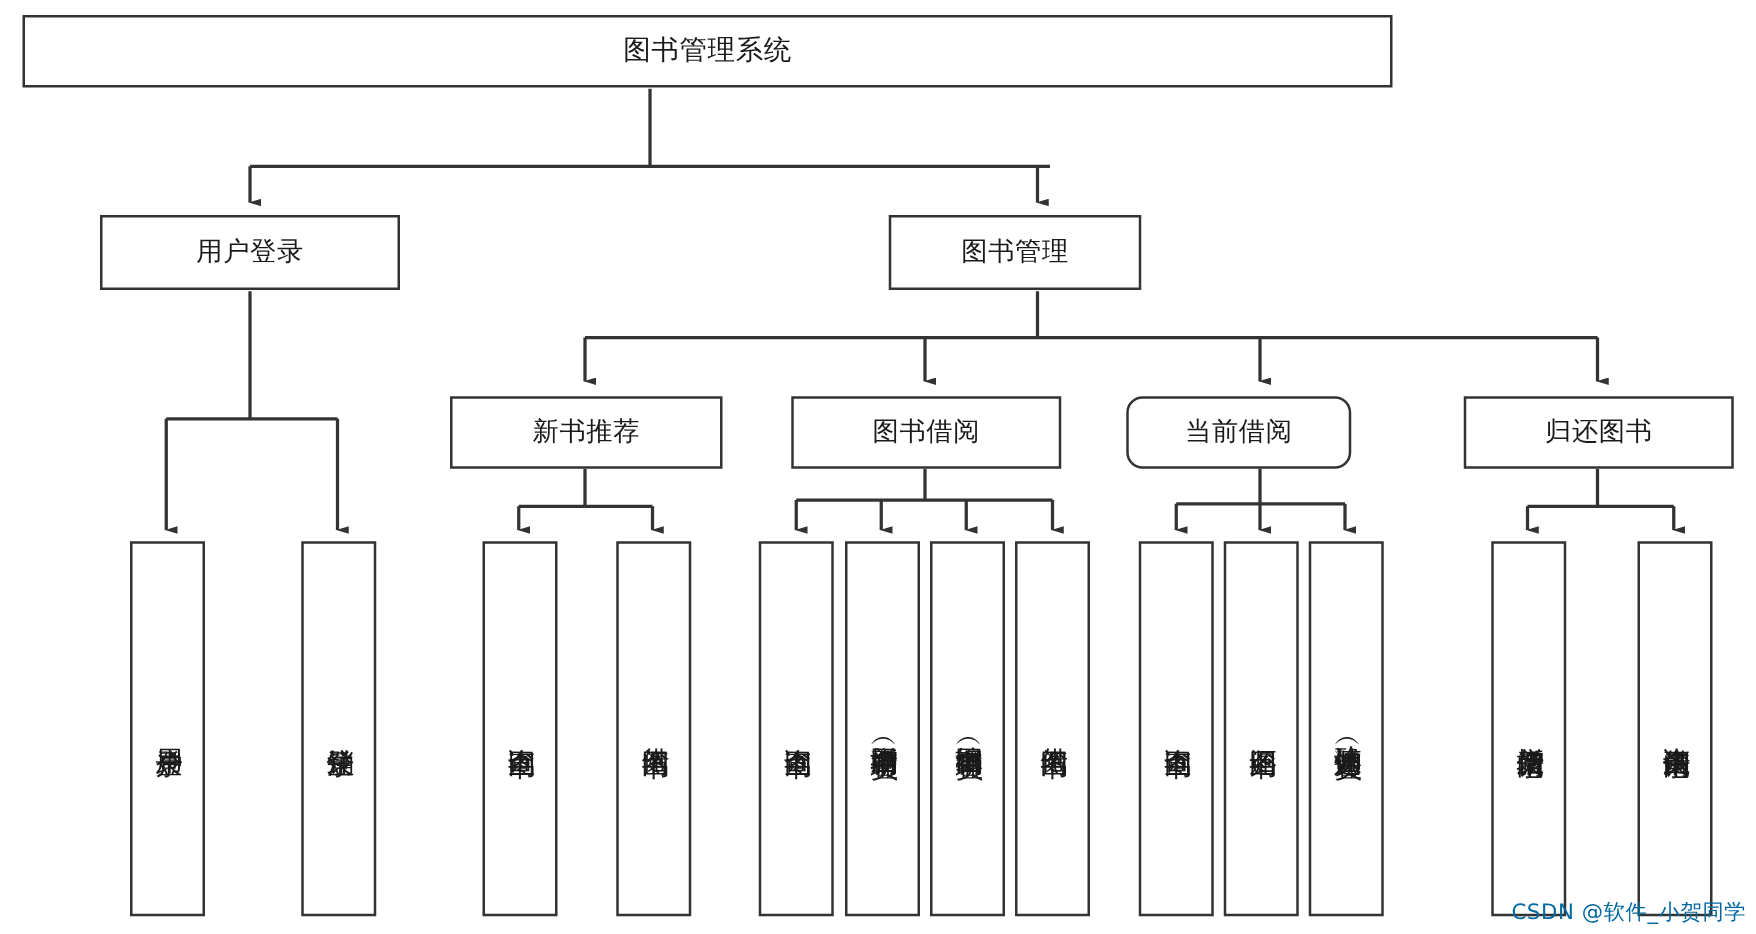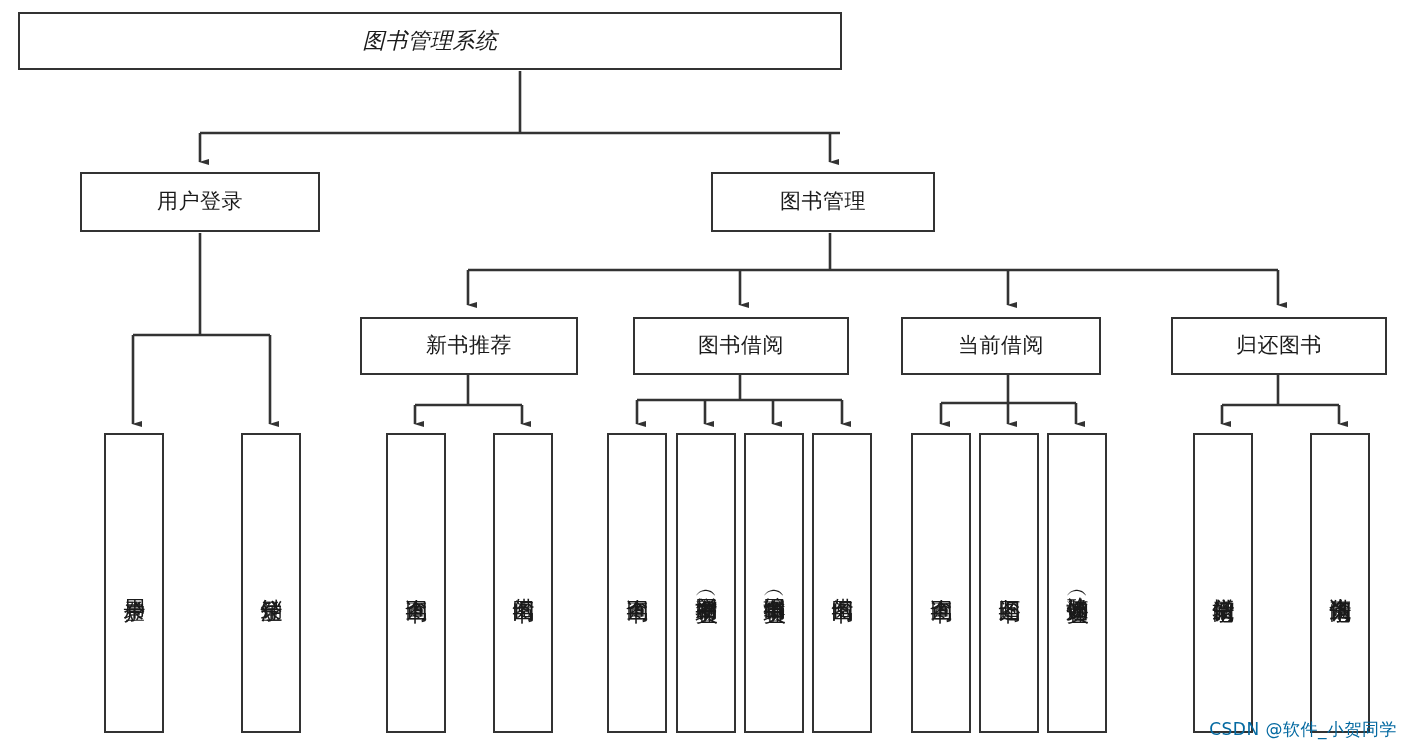--- a/index.html
+++ b/index.html
@@ -118,38 +118,38 @@
       <path d="M1008,403 L1008,424" marker-end="url(#arrow)"></path>
       <path d="M1076,403 L1076,424" marker-end="url(#arrow)"></path>
 
       <path d="M1278,375 L1278,405"></path>
       <path d="M1222,405 L1339,405"></path>
       <path d="M1222,405 L1222,424" marker-end="url(#arrow)"></path>
       <path d="M1339,405 L1339,424" marker-end="url(#arrow)"></path>
     </g>
   </svg>
 
-  <div class="node root horiz" style="left:18px; top:12px; width:824px; height:58px;font-style:italic;">
+  <div class="node root horiz" style="left:18px; top:12px; width:1096px; height:58px;">
     <span class="lbl">图书管理系统</span>
   </div>
 
   <div class="node horiz" style="left:80px; top:172px; width:240px; height:60px;">
     <span class="lbl">用户登录</span>
   </div>
-  <div class="node horiz" style="left:711px; top:172px; width:224px; height:60px;">
+  <div class="node horiz" style="left:711px; top:172px; width:202px; height:60px;">
     <span class="lbl">图书管理</span>
   </div>
 
   <div class="node horiz" style="left:633px; top:317px; width:216px; height:58px;">
     <span class="lbl">图书借阅</span>
   </div>
   <div class="node horiz" style="left:360px; top:317px; width:218px; height:58px;">
     <span class="lbl">新书推荐</span>
   </div>
-  <div class="node horiz" style="left:901px; top:317px; width:200px; height:58px;">
+  <div class="node horiz" style="left:901px; top:317px; width:180px; height:58px;border-radius:13px;">
     <span class="lbl">当前借阅</span>
   </div>
   <div class="node horiz" style="left:1171px; top:317px; width:216px; height:58px;">
     <span class="lbl">归还图书</span>
   </div>
 
   <div class="node vert" style="left:104px; top:433px; width:60px; height:300px;">
     <span class="lbl">用户登录</span>
   </div>
   <div class="node vert" style="left:241px; top:433px; width:60px; height:300px;">

